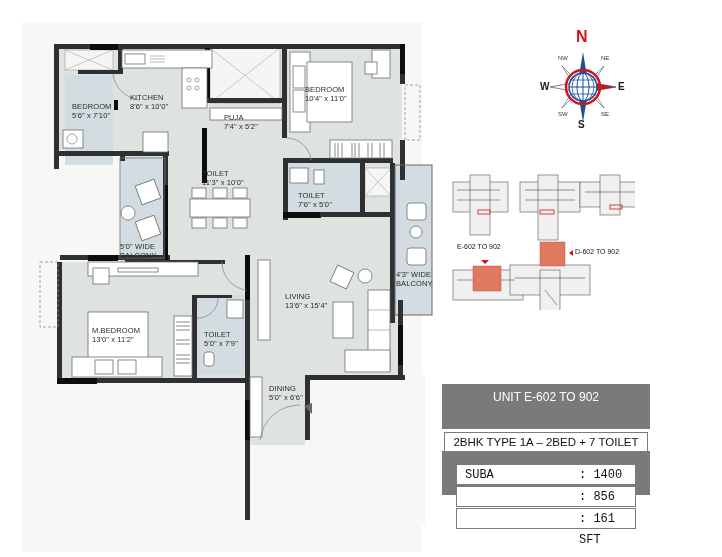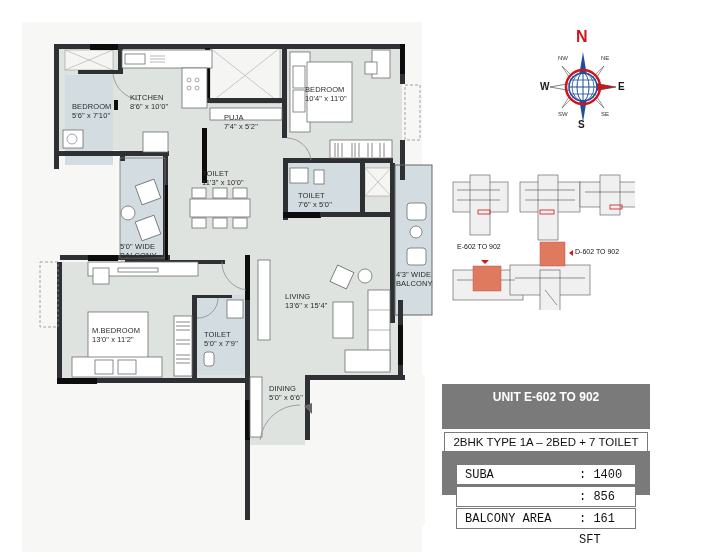--- a/index.html
+++ b/index.html
@@ -13,21 +13,21 @@
   .furn{fill:#ffffff;stroke:#6b6e70;stroke-width:0.8;}
   .thin{fill:none;stroke:#8a8d90;stroke-width:0.8;}
   .dash{fill:none;stroke:#8a8d90;stroke-width:0.8;stroke-dasharray:3 2;}
   .lbl{position:absolute;font-size:7.5px;line-height:8.5px;color:#2a2a2a;text-align:left;white-space:nowrap;letter-spacing:0.1px;}
   .compass{left:538px;top:30px;width:90px;height:100px;}
   .cdir{position:absolute;font-weight:bold;font-size:10px;color:#1a1a1a;}
   .csmall{position:absolute;font-size:6px;color:#333;}
   .keyplan{left:445px;top:170px;width:190px;height:140px;}
   .klbl{position:absolute;font-size:7px;color:#111;white-space:nowrap;}
   .infobox{left:442px;top:384px;width:208px;height:45px;background:#7a7a7a;}
-  .infobox .t{color:#fff;font-weight:bold;font-size:12px;text-align:center;line-height:15px;}
+  .infobox .t{color:#fff;font-weight:normal;font-size:12px;text-align:center;line-height:15px;}
   .typebar{left:444px;top:432px;width:202px;height:18px;background:#fff;border:1px solid #7a7a7a;font-size:11.5px;text-align:center;line-height:18px;color:#111;}
   .graybg{left:442px;top:451px;width:208px;height:44px;background:#7a7a7a;}
   .arow{position:absolute;left:456px;width:180px;height:21px;background:#fff;border:1px solid #7a7a7a;font-size:12px;line-height:21px;color:#111;box-sizing:border-box;font-family:Liberation Mono, monospace;}
   .arow .k{position:absolute;left:8px;}
   .arow .v{position:absolute;left:122px;}
 </style>
 </head>
 <body>
 
 <div class="abs bg-panel"></div>
@@ -321,15 +321,14 @@
 <div class="abs graybg"></div>
 
 <div class="arow" style="top:464px">
   <span class="k">SUBA</span>
   <span class="v">: 1400 SFT</span>
 </div>
 <div class="arow" style="top:486px">
   <span class="v">: 856 SFT</span>
 </div>
 <div class="arow" style="top:508px">
-  <span class="k">BALCONY AREA</span>
   <span class="v">: 161 SFT</span>
 </div>
 
 </body></html>

